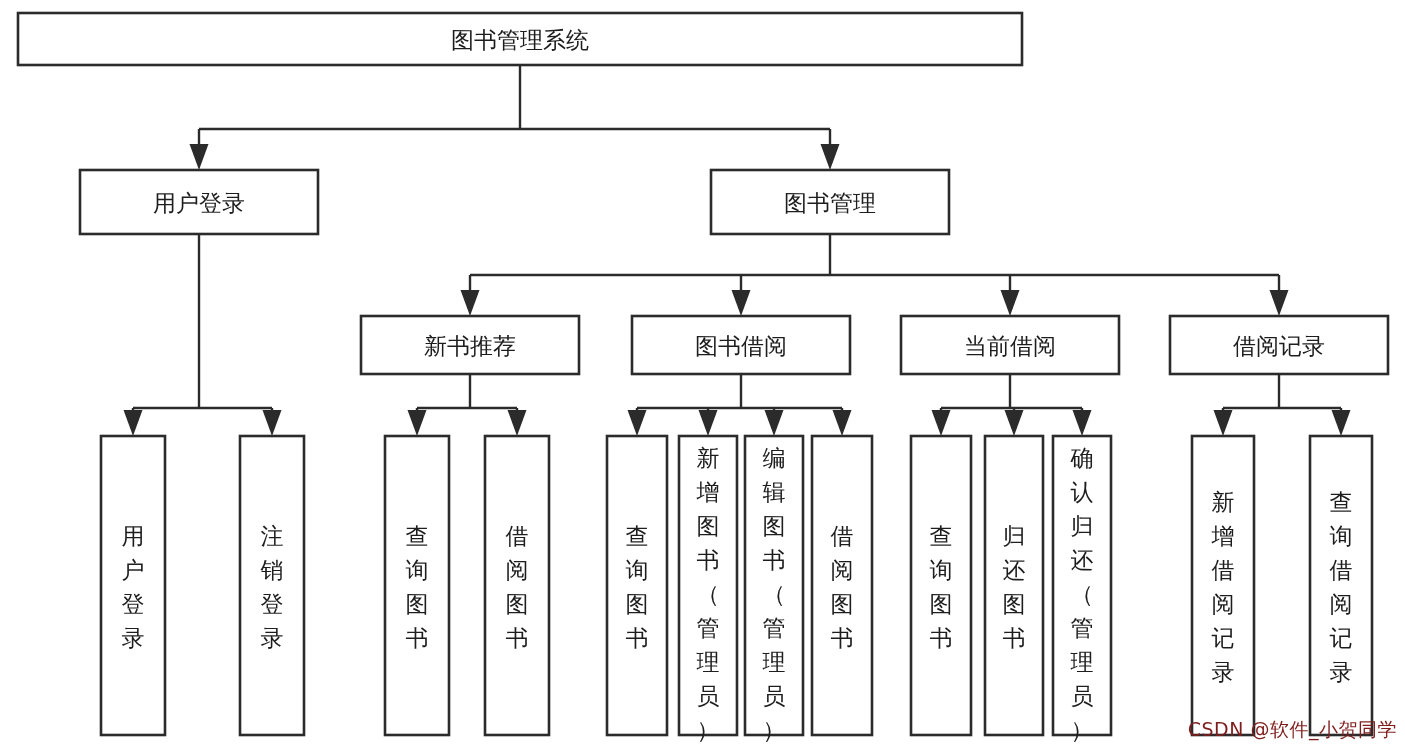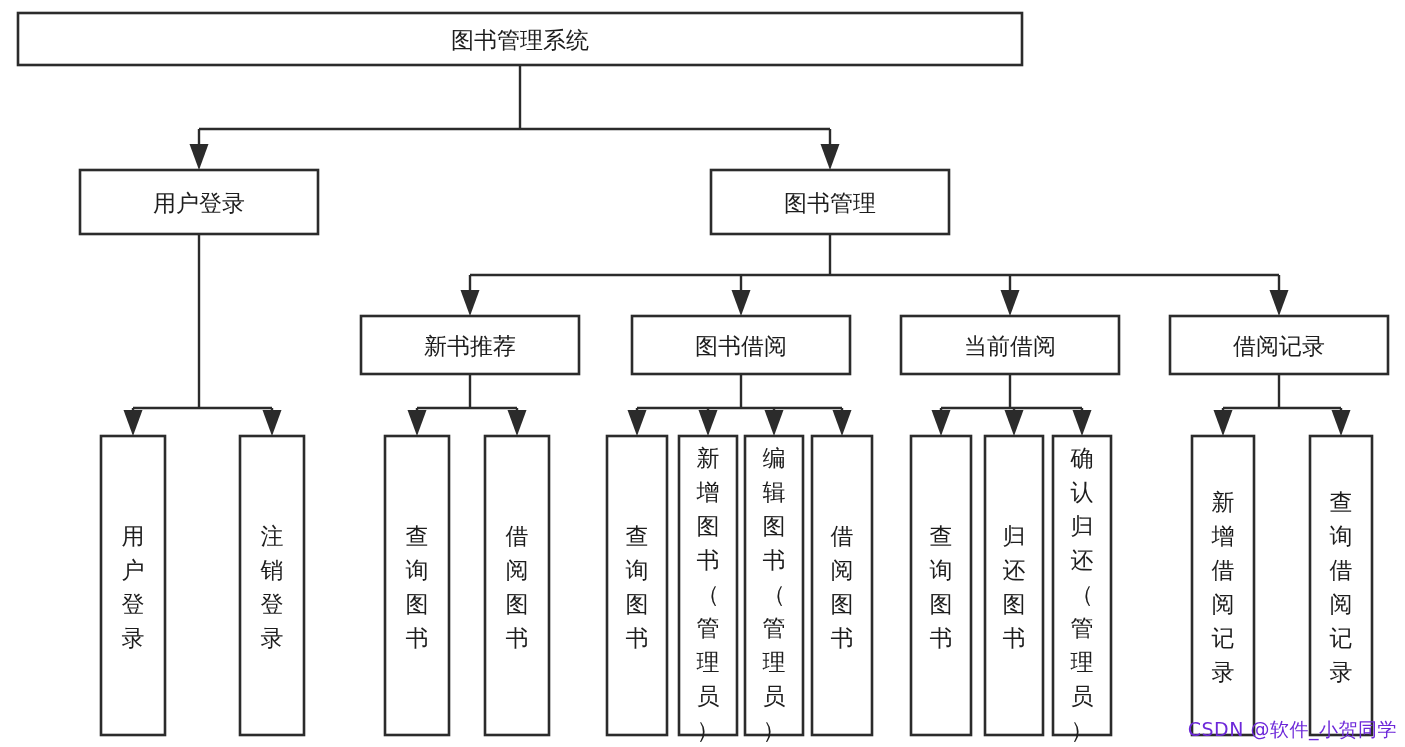--- a/index.html
+++ b/index.html
@@ -56,21 +56,21 @@
     font-size: 23px;
     fill: #1d1d1d;
     text-anchor: middle;
   }
   .watermark-text {
     position: absolute;
     right: 8px;
     bottom: 4px;
     font-family: "DejaVu Sans", "Liberation Sans", sans-serif;
     font-size: 19px;
-    color: #6d28d9;
+    color: #7f1d1d;
     white-space: nowrap;
     letter-spacing: 0.5px;
     pointer-events: none;
   }
 </style>
 </head>
 <body>
 
 <div id="diagram-root">
 

